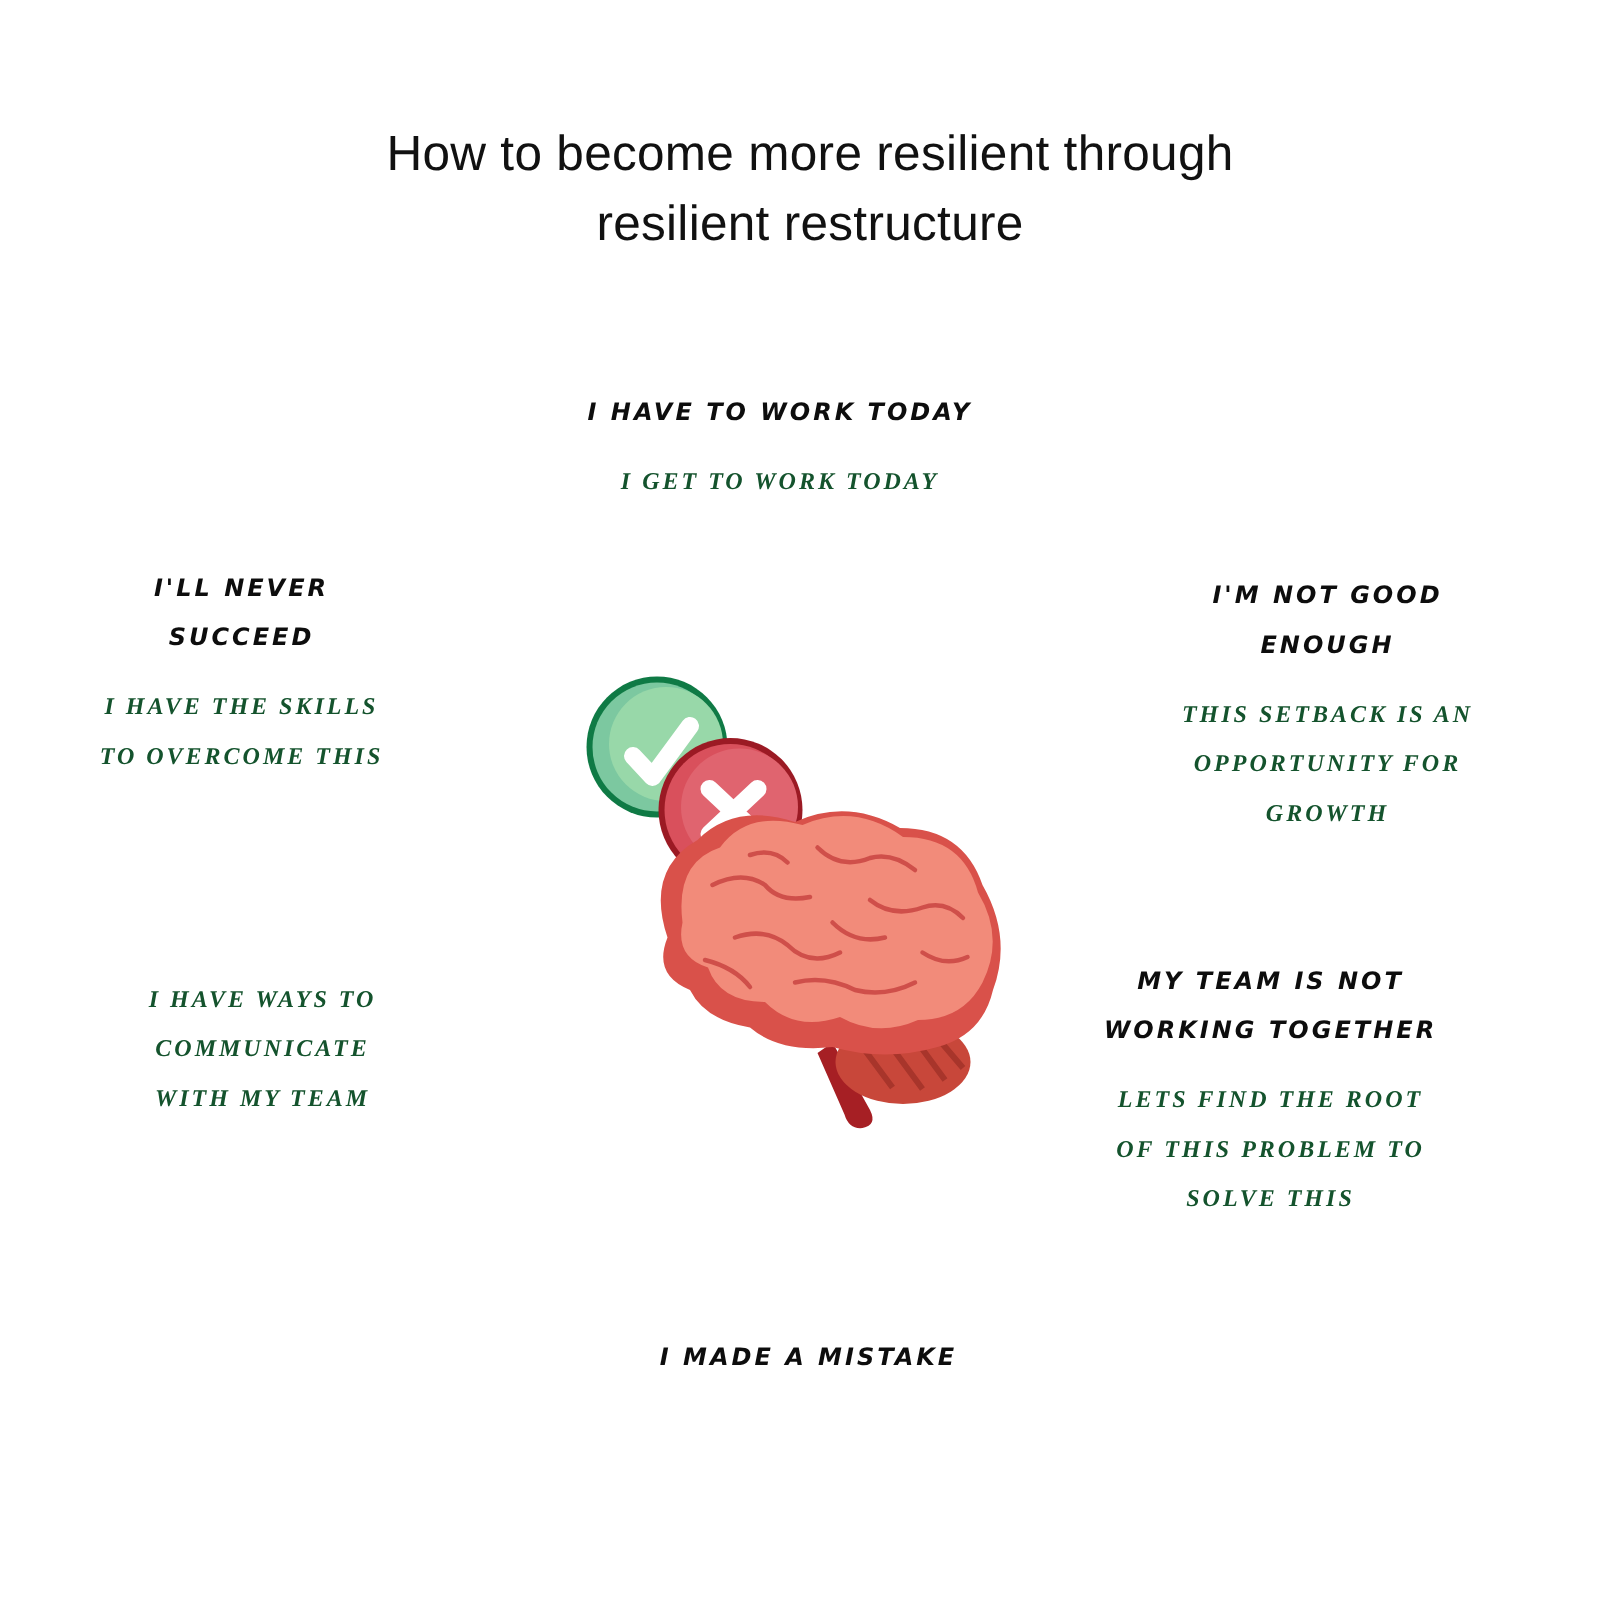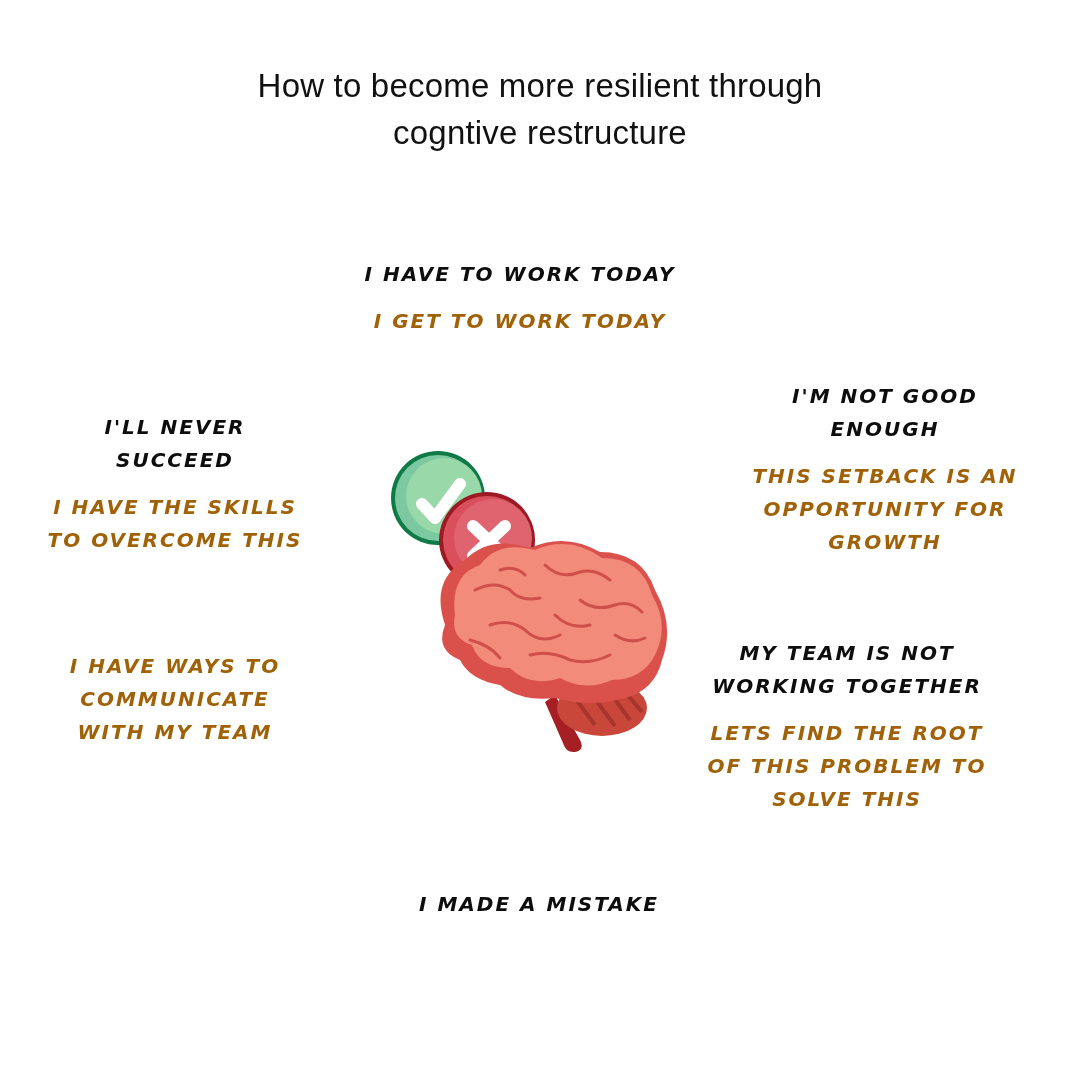--- a/index.html
+++ b/index.html
@@ -1,47 +1,47 @@
 <!DOCTYPE html>
 <html><head>
 <meta charset="utf-8">
 <style>
   html, body { margin: 0; padding: 0; }
   body {
     width: 1080px; height: 1080px; background: #ffffff; position: relative; overflow: hidden;
     font-family: "DejaVu Sans", sans-serif;
   }
   .title {
-    position: absolute; left: 0; width: 1080px; top: 62px; text-align: center;
+    position: absolute; left: 0; width: 1080px; top: 78px; text-align: center;
     font-family: "Liberation Sans", sans-serif; font-weight: 300;
     font-size: 33px; line-height: 47px; color: #111; letter-spacing: 0.2px;
   }
   .title span { display: block; }
   .block { position: absolute; text-align: center; }
   .neg, .pos {
     font-family: "DejaVu Sans", sans-serif; font-weight: bold; text-transform: uppercase;
-    font-size: 20px; line-height: 33px; letter-spacing: 2px; font-style: italic;
+    font-size: 16px; line-height: 33px; letter-spacing: 2px; font-style: italic;
     white-space: pre-line;
   }
   .neg { color: #0d0d0d; }
-  .pos { color: #a16207; margin-top: 14px; }
+  .pos { color: #14532d; margin-top: 14px; font-family: Liberation Serif, serif; }
   #b-top { left: 340px; width: 360px; top: 258px; }
-  #b-lt { left: 30px; width: 290px; top: 375px; margin-top: 36px; }
+  #b-lt { left: 16px; width: 290px; top: 375px; }
   #b-rt { left: 740px; width: 290px; top: 380px; }
   #b-lb { left: 30px; width: 290px; top: 636px; }
   #b-rb { left: 692px; width: 310px; top: 637px; }
   #b-bot { left: 359px; width: 360px; top: 888px; }
   .illus { position: absolute; left: 380px; top: 440px; width: 300px; height: 320px; }
 </style>
 </head>
 <body>
 
 <div class="title">
   <span>How to become more resilient through</span>
-  <span>cogntive restructure</span>
+  <span>resilient restructure</span>
 </div>
 
 <div class="block" id="b-top">
   <div class="neg">I have to work today</div>
   <div class="pos">I get to work today</div>
 </div>
 
 <div class="block" id="b-lt">
   <div class="neg">I'll never
 succeed</div>

